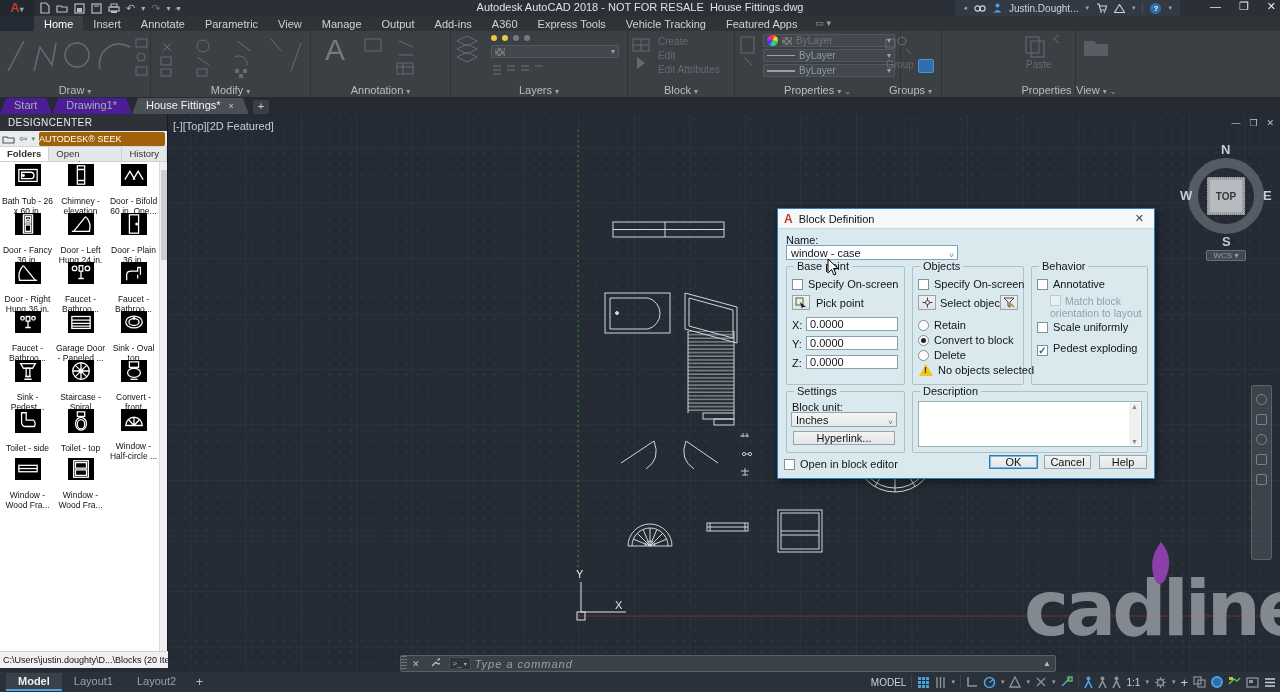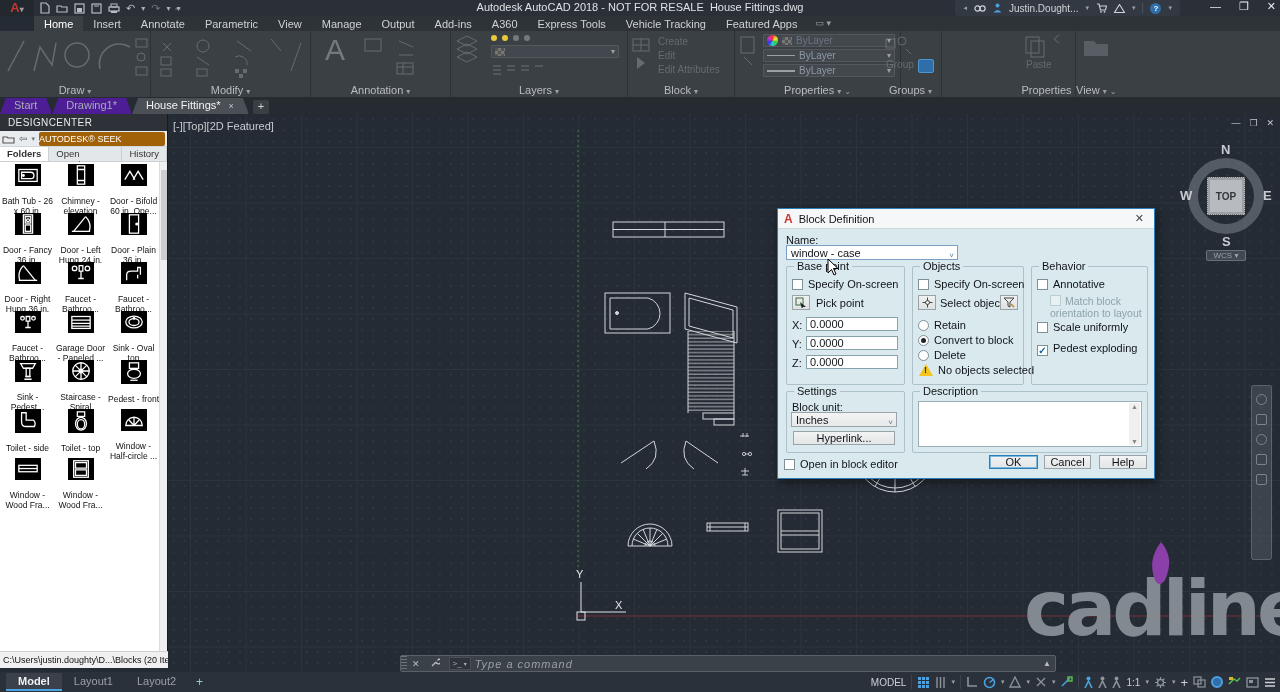--- a/index.html
+++ b/index.html
@@ -724,21 +724,21 @@
           <div class="dc-label">Staircase - Spiral</div>
         </div>
         <div class="dc-item">
           <div class="dc-ico">
             <svg width="22" height="22" viewBox="0 0 24 24" fill="none" stroke="#fff" stroke-width="1.4">
               <rect x="7" y="2" width="10" height="6"></rect>
               <ellipse cx="12" cy="14" rx="7" ry="5"></ellipse>
               <path d="M8 21 h8"></path>
             </svg>
           </div>
-          <div class="dc-label">Pedest - front</div>
+          <div class="dc-label">Convert - front</div>
         </div>
         <div class="dc-item">
           <div class="dc-ico">
             <svg width="22" height="22" viewBox="0 0 24 24" fill="none" stroke="#fff" stroke-width="1.4">
               <path d="M5 3 h5 v8 h8 q3 3 1 7 h-9 q-5 0 -5 -5 z"></path>
             </svg>
           </div>
           <div class="dc-label">Toilet - side</div>
         </div>
         <div class="dc-item">

